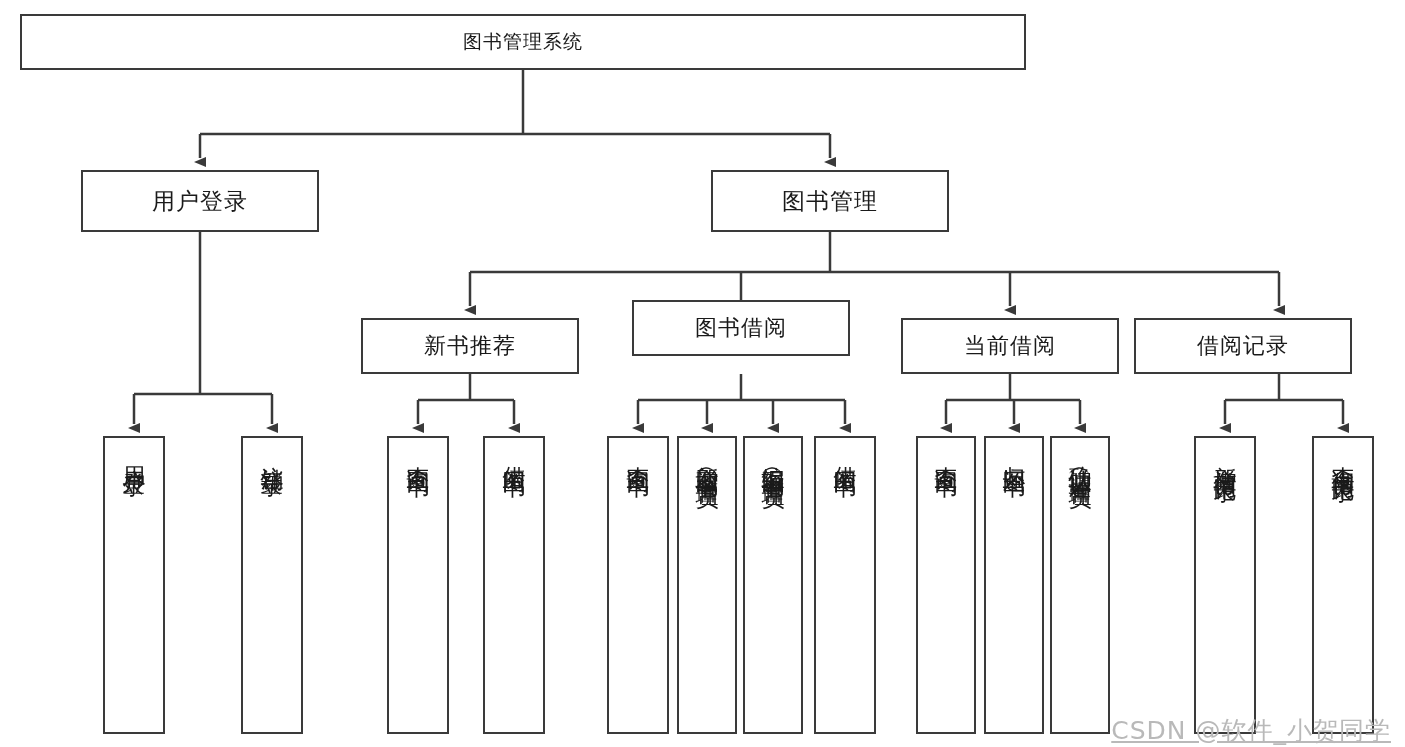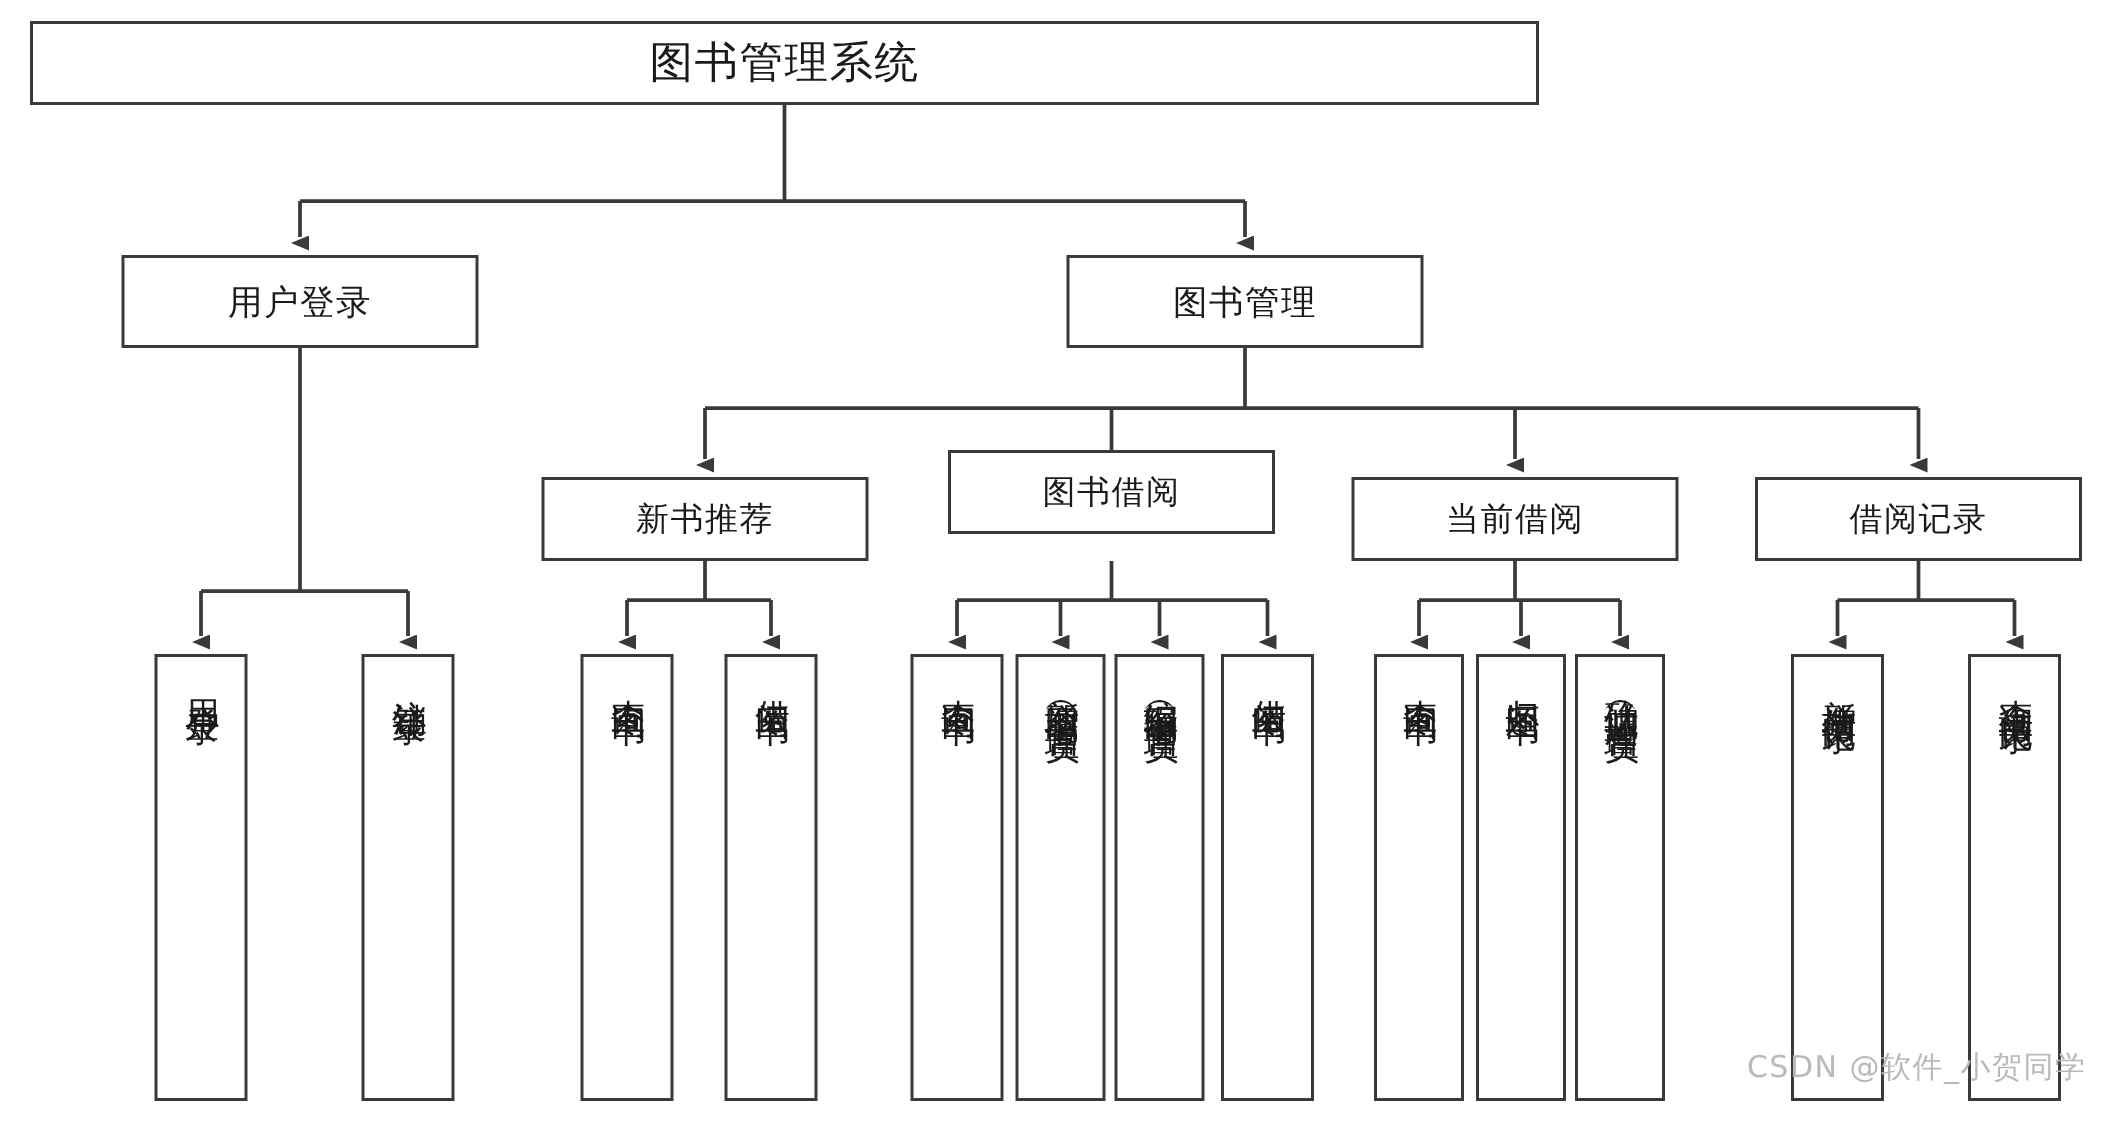--- a/index.html
+++ b/index.html
@@ -29,21 +29,21 @@
     position: absolute;
     box-sizing: border-box;
     background: #ffffff;
     border: 2px solid #3a3a3a;
     display: flex;
     align-items: center;
     justify-content: center;
     color: #1a1a1a;
   }
   .node-root {
-    font-size: 29px;
+    font-size: 19px;
     letter-spacing: 1px;
     text-align: right;
   }
   .node-level1 {
     font-size: 23px;
     letter-spacing: 1px;
   }
   .node-level2 {
     font-size: 22px;
     letter-spacing: 1px;
@@ -58,25 +58,26 @@
     writing-mode: vertical-rl;
     text-orientation: upright;
     letter-spacing: 3px;
     line-height: 1;
     white-space: nowrap;
     text-align: start;
   }
   #watermark {
     position: absolute;
     right: 14px;
-    bottom: 22px;
-    font-size: 20px;
+    bottom: 0;
+    font-size: 25px;
     color: #b9b9b9;
     letter-spacing: 1px;
     white-space: nowrap;
+    text-decoration: underline;
   }
 </style>
 </head>
 <body>
 
 <div id="diagram-root">
 
   <svg id="connector-layer" viewBox="0 0 1405 747" width="1405" height="747" xmlns="http://www.w3.org/2000/svg">
     <defs>
       <marker id="arrow" markerWidth="10" markerHeight="12" refX="1" refY="6" orient="auto" markerUnits="userSpaceOnUse">
@@ -140,21 +141,21 @@
 
   <div class="node node-level1" style="left:711px; top:170px; width:238px; height:62px;">
     <span>图书管理</span>
   </div>
   <div class="node node-level2" style="left:632px; top:300px; width:218px; height:56px;">
     <span>图书借阅</span>
   </div>
   <div class="node node-level2" style="left:901px; top:318px; width:218px; height:56px;">
     <span>当前借阅</span>
   </div>
-  <div class="node node-level2" style="left:1170px; top:318px; width:218px; height:56px;">
+  <div class="node node-level2" style="left:1134px; top:318px; width:218px; height:56px;">
     <span>借阅记录</span>
   </div>
 
   <div class="node node-leaf" style="left:103px; top:436px; width:62px; height:298px;">
     <span class="vtext">用户登录</span>
   </div>
   <div class="node node-leaf" style="left:241px; top:436px; width:62px; height:298px;">
     <span class="vtext">注销登录</span>
   </div>
   <div class="node node-leaf" style="left:387px; top:436px; width:62px; height:298px;">

